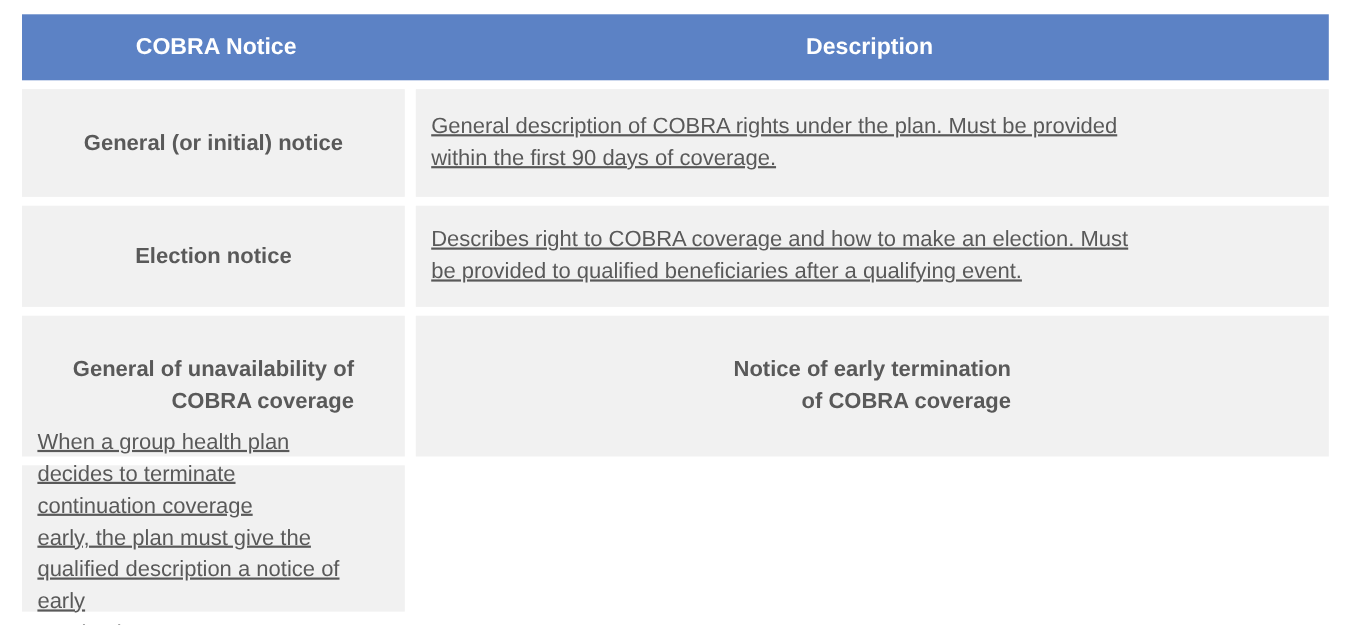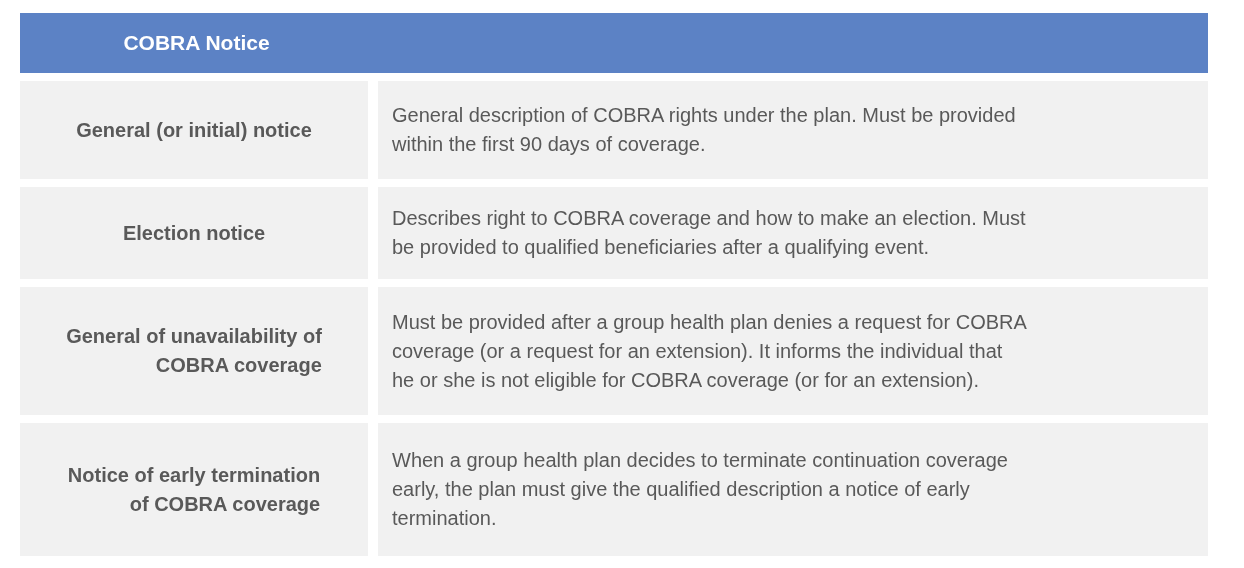--- a/index.html
+++ b/index.html
@@ -50,33 +50,35 @@
     align-items: center;
   }
   .cell.notice {
     justify-content: center;
     text-align: right;
     font-weight: bold;
     padding: 0 24px;
   }
   .cell.desc {
     padding: 0 42px 0 14px;
+    text-decoration: underline;
   }
   .cell .txt {
     white-space: pre-line;
   }
 </style>
 </head>
 <body>
 
 <div class="page">
   <div class="cobra-table">
 
     <div class="header-row">
       <div class="header-cell col-notice">COBRA Notice</div>
+      <div class="header-cell col-desc">Description</div>
     </div>
 
     <div class="cell notice">
       <span class="txt">General (or initial) notice</span>
     </div>
     <div class="cell desc">
       <span class="txt">General description of COBRA rights under the plan. Must be provided
 within the first 90 days of coverage.</span>
     </div>
 
@@ -85,25 +87,20 @@
     </div>
     <div class="cell desc">
       <span class="txt">Describes right to COBRA coverage and how to make an election. Must
 be provided to qualified beneficiaries after a qualifying event.</span>
     </div>
 
     <div class="cell notice">
       <span class="txt">General of unavailability of
 COBRA coverage</span>
     </div>
-    <div class="cell desc">
-      <span class="txt">Must be provided after a group health plan denies a request for COBRA
-coverage (or a request for an extension). It informs the individual that
-he or she is not eligible for COBRA coverage (or for an extension).</span>
-    </div>
 
     <div class="cell notice">
       <span class="txt">Notice of early termination
 of COBRA coverage</span>
     </div>
     <div class="cell desc">
       <span class="txt">When a group health plan decides to terminate continuation coverage
 early, the plan must give the qualified description a notice of early
 termination.</span>
     </div>

